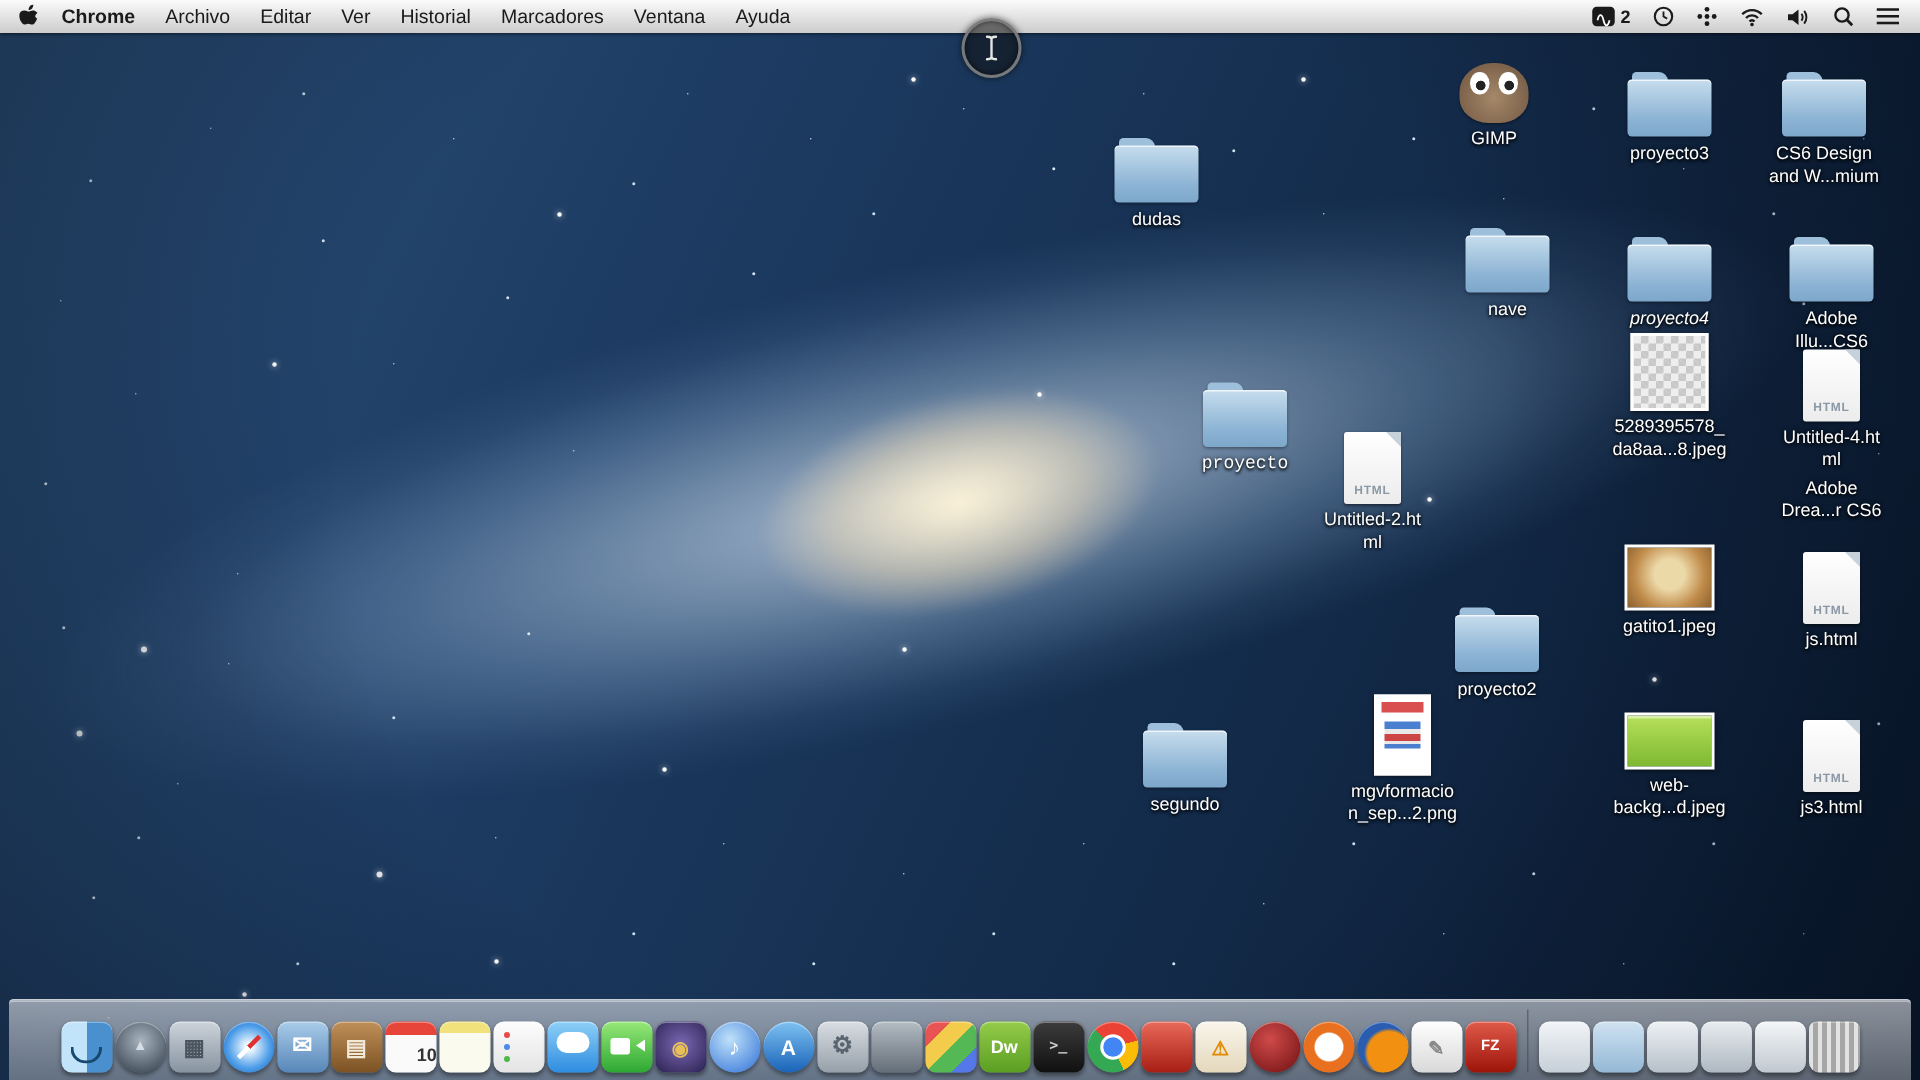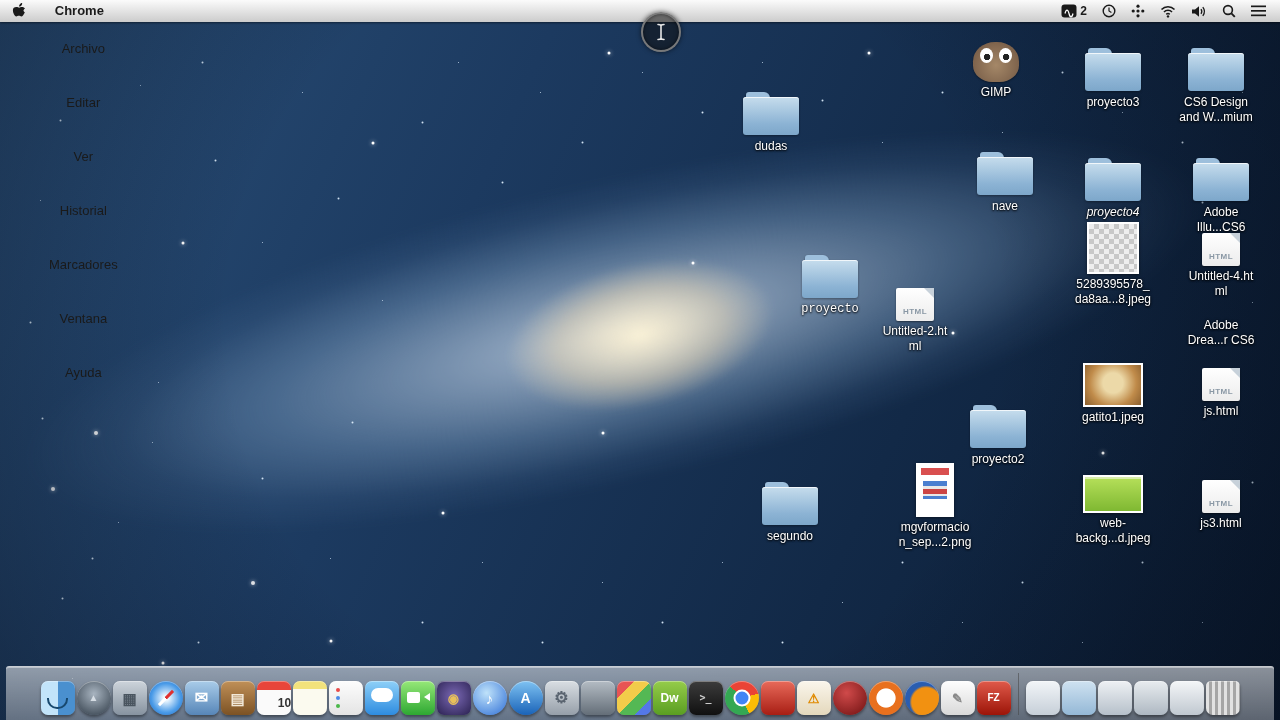--- a/index.html
+++ b/index.html
@@ -39,21 +39,21 @@
     162px 662px 0 .5px #fff,1102px 452px 0 .5px #fff,952px 332px 0 .5px #fff;
     filter:drop-shadow(0 0 2px rgba(255,255,255,.8));}
   .vignette{position:absolute;inset:0;background:radial-gradient(circle at 48% 45%, transparent 50%, rgba(4,9,20,.45) 100%);}
 
   
   .menubar{position:absolute;top:0;left:0;right:0;height:22px;z-index:10;
     background:linear-gradient(#fbfbfb,#cccccc);
     box-shadow:0 1px 2px rgba(0,0,0,.45);
     display:flex;align-items:center;font-size:13px;color:#1a1a1a;}
   .menubar .apple{padding:0 13px 0 12px;display:flex;align-items:center;}
-  .menus{display:flex;align-items:center;height:100%;flex-direction:column;}
+  .menus{display:flex;align-items:center;height:100%;}
   .menu-item{padding:16px 10px;line-height:22px;cursor:default;}
   .menu-item.app-name{font-weight:bold;padding:0 10px 0 2px;}
   .menubar-right{margin-left:auto;display:flex;align-items:center;gap:15px;padding-right:14px;height:100%;}
   .status-ic{display:flex;align-items:center;gap:3px;}
   .status-ic .badge{font-size:12px;font-weight:bold;color:#1a1a1a;}
 
   
   .cursor-ring{position:absolute;left:641px;top:12px;width:36px;height:36px;border-radius:50%;z-index:50;
     background:rgba(18,18,18,.55);border:2px solid rgba(125,125,125,.95);
     box-shadow:0 0 5px rgba(0,0,0,.6), inset 0 0 4px rgba(0,0,0,.6);
@@ -63,21 +63,21 @@
   #desktop-icons{position:absolute;inset:0;z-index:5;}
   .desk-item{position:absolute;width:96px;transform:translateX(-50%);
     display:flex;flex-direction:column;align-items:center;cursor:default;}
   .desk-label{margin-top:3px;text-align:center;font-size:12px;color:#fff;line-height:1.25;
     text-shadow:0 1px 2px rgba(0,0,0,.95),0 0 3px rgba(0,0,0,.8);white-space:pre-line;}
   .icn-folder{position:relative;width:56px;height:44px;filter:drop-shadow(0 1px 1px rgba(0,0,0,.35));}
   .icn-folder::before{content:"";position:absolute;top:0;left:3px;width:24px;height:12px;
     border-radius:3px 6px 0 0;background:#9dbfdc;}
   .icn-folder::after{content:"";position:absolute;top:5px;left:0;width:100%;height:38px;border-radius:3px;
     background:linear-gradient(#c6dded,#8cb3d4 70%,#7da7ca);box-shadow:inset 0 1px 0 rgba(255,255,255,.75);}
-  .icn-html{position:relative;width:38px;height:33px;background:linear-gradient(#ffffff,#ececec);
+  .icn-html{position:relative;width:38px;height:48px;background:linear-gradient(#ffffff,#ececec);
     border-radius:2px;box-shadow:0 1px 2px rgba(0,0,0,.45);}
   .icn-html::before{content:"";position:absolute;top:0;right:0;width:0;height:0;
     border-left:10px solid transparent;border-top:10px solid #c7d1da;}
   .icn-html .tag{position:absolute;bottom:5px;width:100%;text-align:center;font-size:8px;
     color:#8a98a5;font-weight:bold;letter-spacing:.5px;}
   .icn-image{border:2px solid #fff;box-shadow:0 1px 3px rgba(0,0,0,.5);}
   .icn-image.checker{width:48px;height:48px;background-color:#eee;
     background-image:linear-gradient(45deg,#c8c8c8 25%,transparent 25%,transparent 75%,#c8c8c8 75%),
       linear-gradient(45deg,#c8c8c8 25%,#eeeeee 25%,#eeeeee 75%,#c8c8c8 75%);
     background-size:10px 10px;background-position:0 0,5px 5px;}

